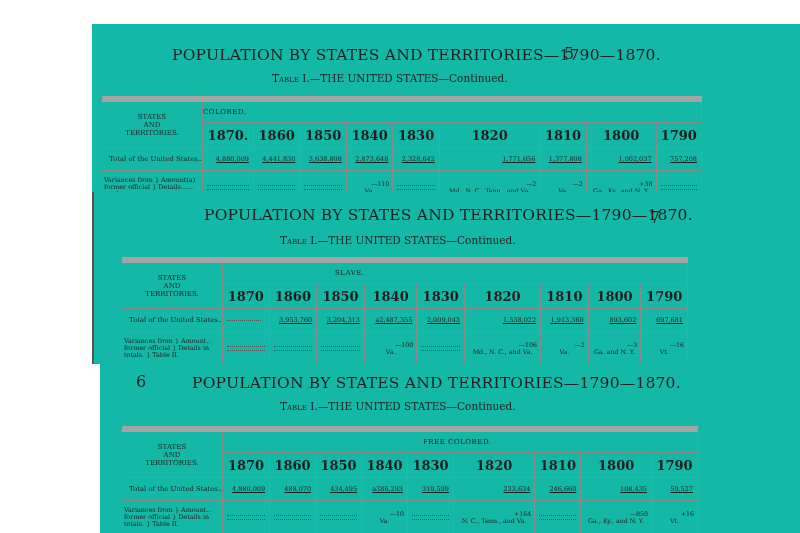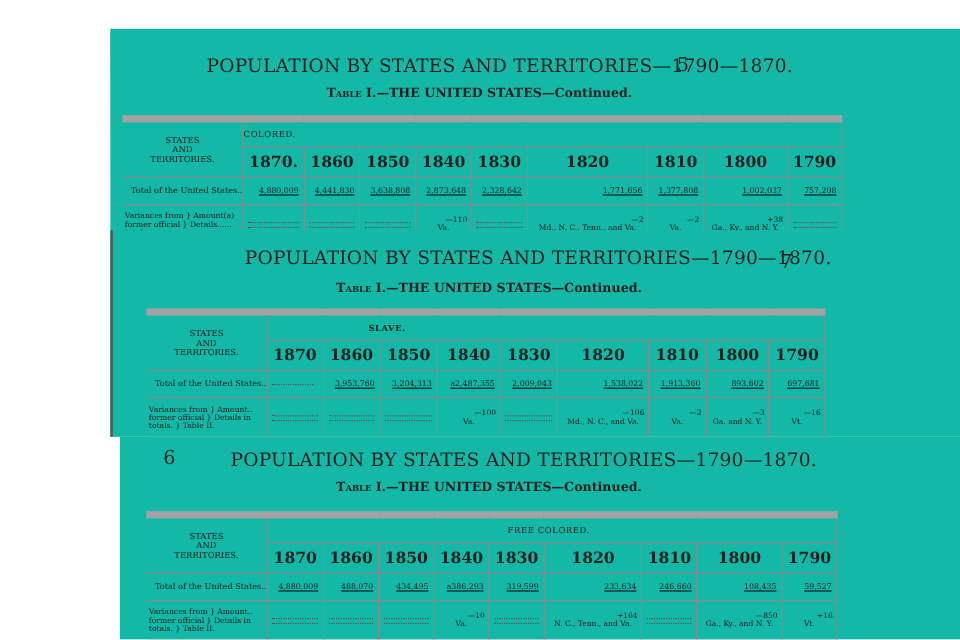--- a/index.html
+++ b/index.html
@@ -4,21 +4,21 @@
 <style>
   html,body{margin:0;padding:0;background:#fff;}
   body{width:800px;height:533px;position:relative;overflow:hidden;font-family:"DejaVu Serif","Liberation Serif",serif;color:#1e1e1e;}
   .page{position:absolute;background:#14b8a6;}
   .p1{left:92px;top:24px;width:708px;height:170px;}
   .p2{left:92px;top:192px;width:708px;height:172px;border-left:2px solid #555;}
   .p3{left:100px;top:364px;width:700px;height:169px;}
   .smudge{position:absolute;left:92px;top:26px;width:10px;height:130px;background:linear-gradient(#444,#999 40%,#eee);opacity:.6;}
   .title{position:absolute;font-size:15.5px;letter-spacing:.2px;white-space:nowrap;}
   .pgnum{position:absolute;font-size:16px;}
-  .subtitle{position:absolute;font-size:10.5px;white-space:nowrap;font-weight:bold;}
+  .subtitle{position:absolute;font-size:10.5px;white-space:nowrap;}
   .subtitle .sc{font-variant:small-caps;}
   table{position:absolute;border-collapse:collapse;font-size:7px;}
   td,th{border:1px solid #8a8a8a;padding:0;}
   .topline{border-top:6px solid #a3a3a3;}
   .sth{text-align:center;font-weight:normal;font-size:7px;line-height:8px;width:100px;border-left:none;}
   .grp{text-align:left;font-weight:normal;font-size:7px;letter-spacing:.5px;height:20px;}
   .yr{font-weight:bold;font-size:13px;height:24px;text-align:center;}
   .lbl{text-align:right;font-size:6.8px;border-left:none;padding-left:2px;white-space:nowrap;}
   .num{text-align:right;padding-right:4px;font-size:6.5px;height:22px;text-decoration:underline;}
   .var{font-size:6.3px;height:32px;text-align:center;position:relative;line-height:7px;}
@@ -107,21 +107,21 @@
 </div>
 
 <div class="page p2">
   <div class="title" style="left:110px;top:14px;">POPULATION BY STATES AND TERRITORIES—1790—1870.</div>
   <div class="pgnum" style="left:556px;top:16px;">7</div>
   <div class="subtitle" style="left:186px;top:42px;"><span class="sc">Table I.</span><span>—THE UNITED STATES—Continued.</span></div>
   <table style="left:28px;top:65px;width:566px;">
     <tbody>
         <tr class="topline">
       <th class="sth" rowspan="2"><span>STATES</span><br><span>AND</span><br><span>TERRITORIES.</span></th>
-      <th colspan="9" class="grp" style="padding-left:84px;font-weight:bold;">SLAVE.</th>
+      <th colspan="9" class="grp" style="padding-left:112px;">SLAVE.</th>
     </tr>
     <tr>
       <th class="yr">1870</th>
       <th class="yr">1860</th>
       <th class="yr">1850</th>
       <th class="yr">1840</th>
       <th class="yr">1830</th>
       <th class="yr">1820</th>
       <th class="yr">1810</th>
       <th class="yr">1800</th>

